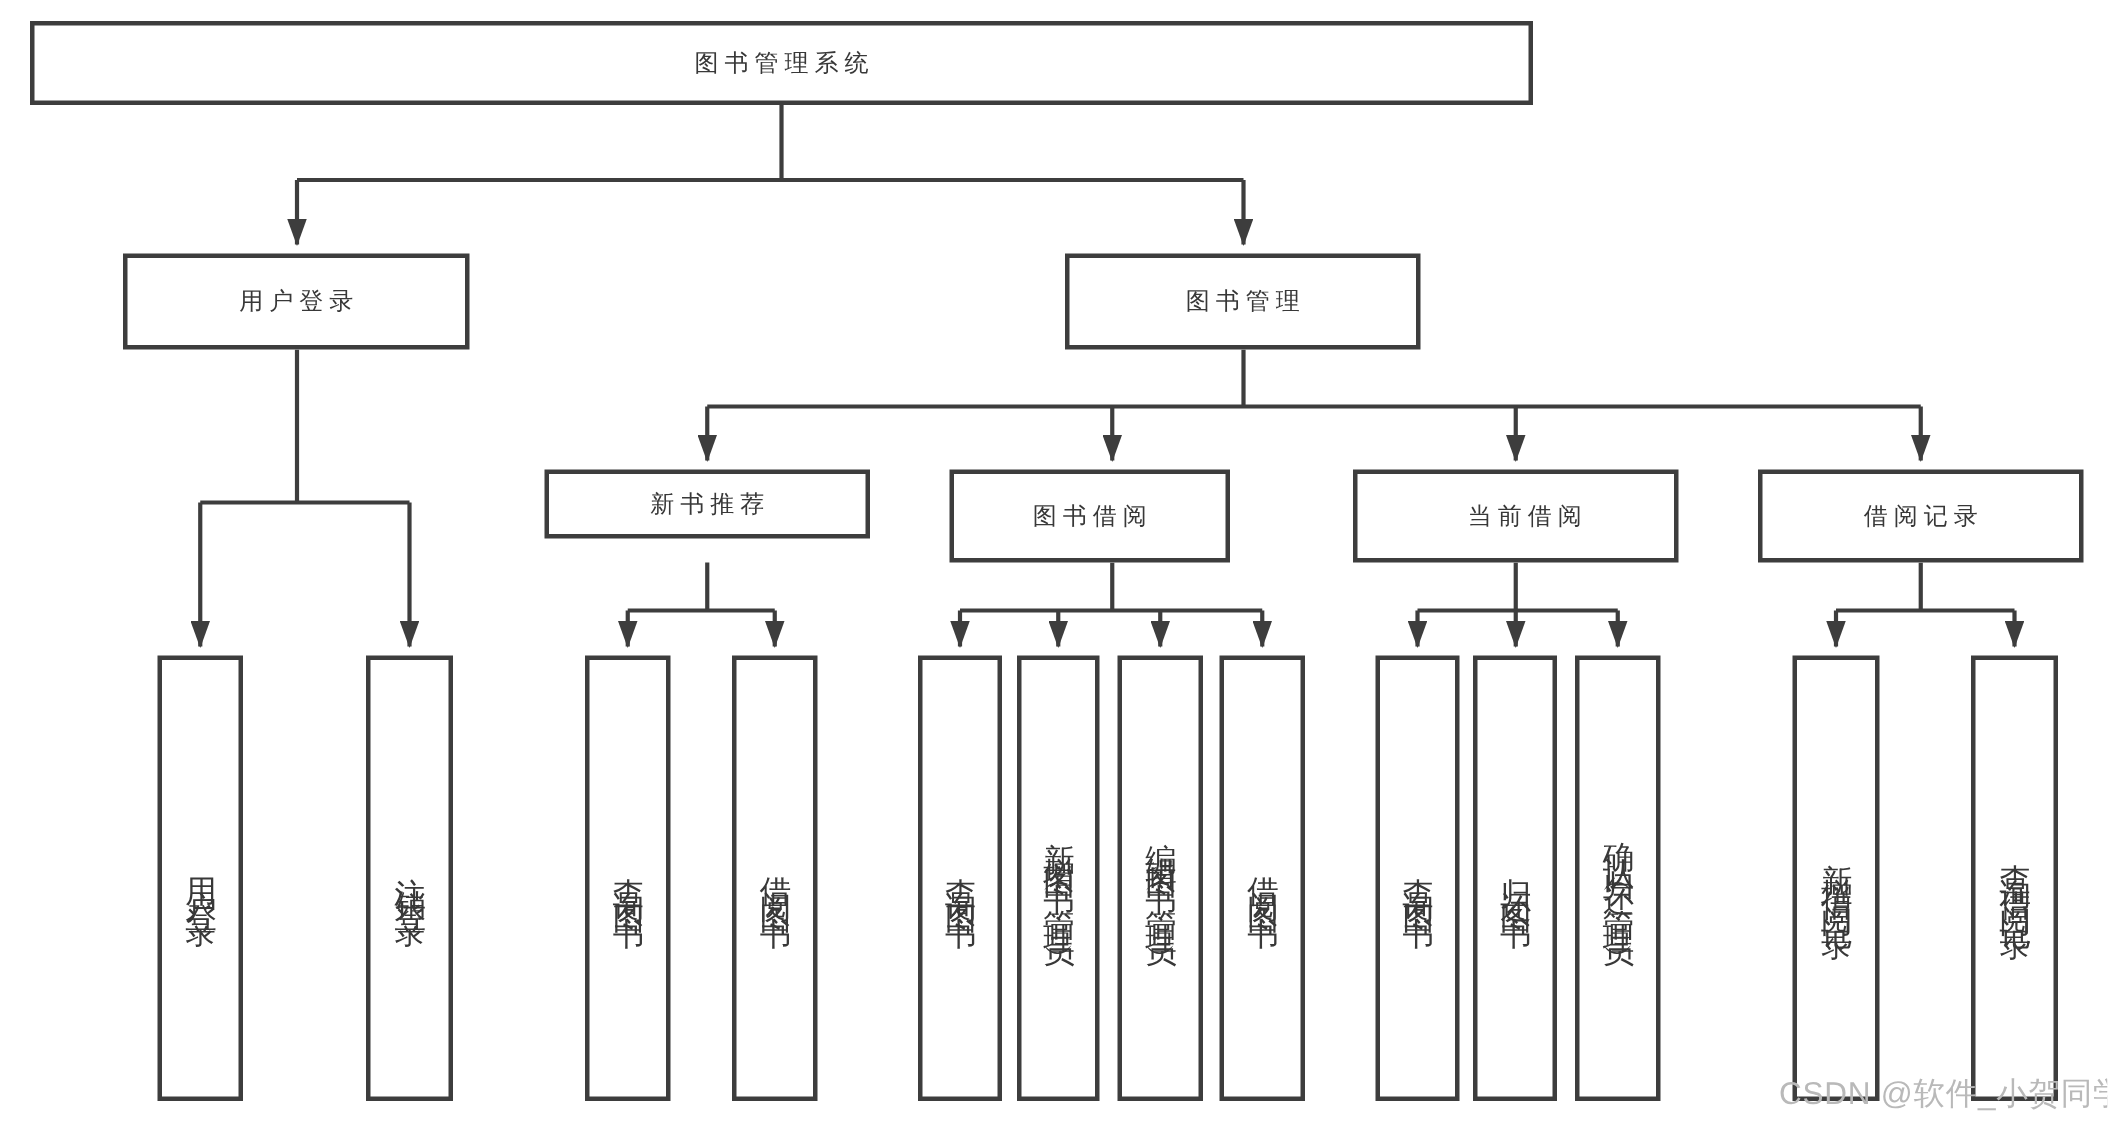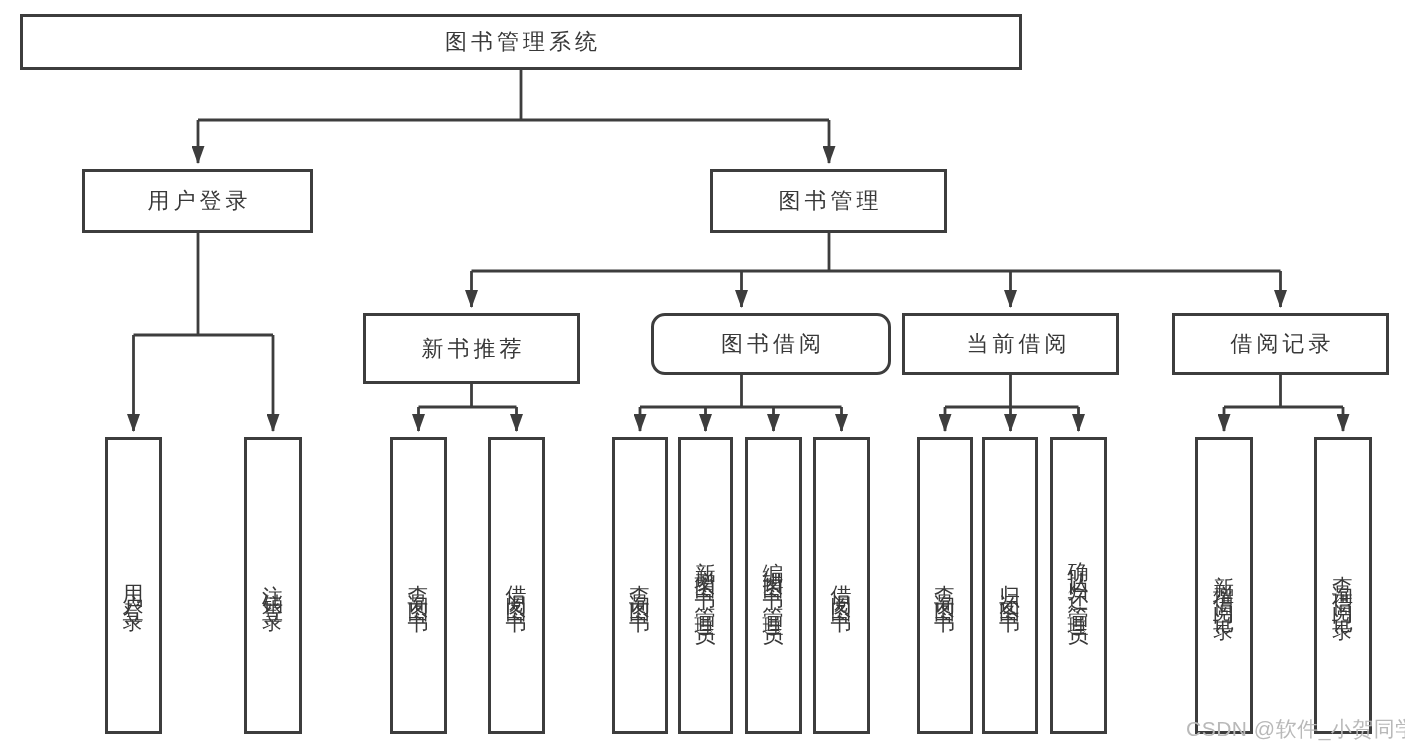--- a/index.html
+++ b/index.html
@@ -25,40 +25,40 @@
     background: #ffffff;
     border: 3px solid #3d3d3d;
     box-sizing: border-box;
     display: flex;
     align-items: center;
     justify-content: center;
     color: #383838;
     z-index: 1;
   }
   .h-label {
-    font-size: 22px;
+    font-size: 16px;
     letter-spacing: 4px;
     text-indent: 4px;
     white-space: nowrap;
   }
   .v-label {
     writing-mode: vertical-rl;
     text-orientation: mixed;
     font-size: 21px;
     letter-spacing: 9px;
     line-height: 1;
     white-space: nowrap;
   }
   .leaf { top: 437px; height: 297px; }
 
   #n-root { left: 20px;  top: 14px;  width: 1002px; height: 56px; }
   #n-l2a  { left: 82px;  top: 169px; width: 231px;  height: 64px; }
   #n-l2b  { left: 710px; top: 169px; width: 237px;  height: 64px; }
-  #n-l3a  { left: 363px;  top: 313px; width: 217px; height: 71px; }
-  #n-l3b  { left: 651px;  top: 313px; width: 240px; height: 62px; border-radius: 14px; }
+  #n-l3a  { left: 363px;  top: 313px; width: 217px; height: 46px; }
+  #n-l3b  { left: 633px;  top: 313px; width: 187px; height: 62px; }
   #n-l3c  { left: 902px;  top: 313px; width: 217px; height: 62px; padding-left: 12px; }
   #n-l3d  { left: 1172px; top: 313px; width: 217px; height: 62px; }
   #n-g1c1 { left: 105px;  width: 57px; }
   #n-g1c2 { left: 244px;  width: 58px; }
   #n-g2c1 { left: 390px;  width: 57px; }
   #n-g2c2 { left: 488px;  width: 57px; }
   #n-g3c1 { left: 612px;  width: 56px; }
   #n-g3c2 { left: 678px;  width: 55px; }
   #n-g3c3 { left: 745px;  width: 57px; }
   #n-g3c4 { left: 813px;  width: 57px; }

